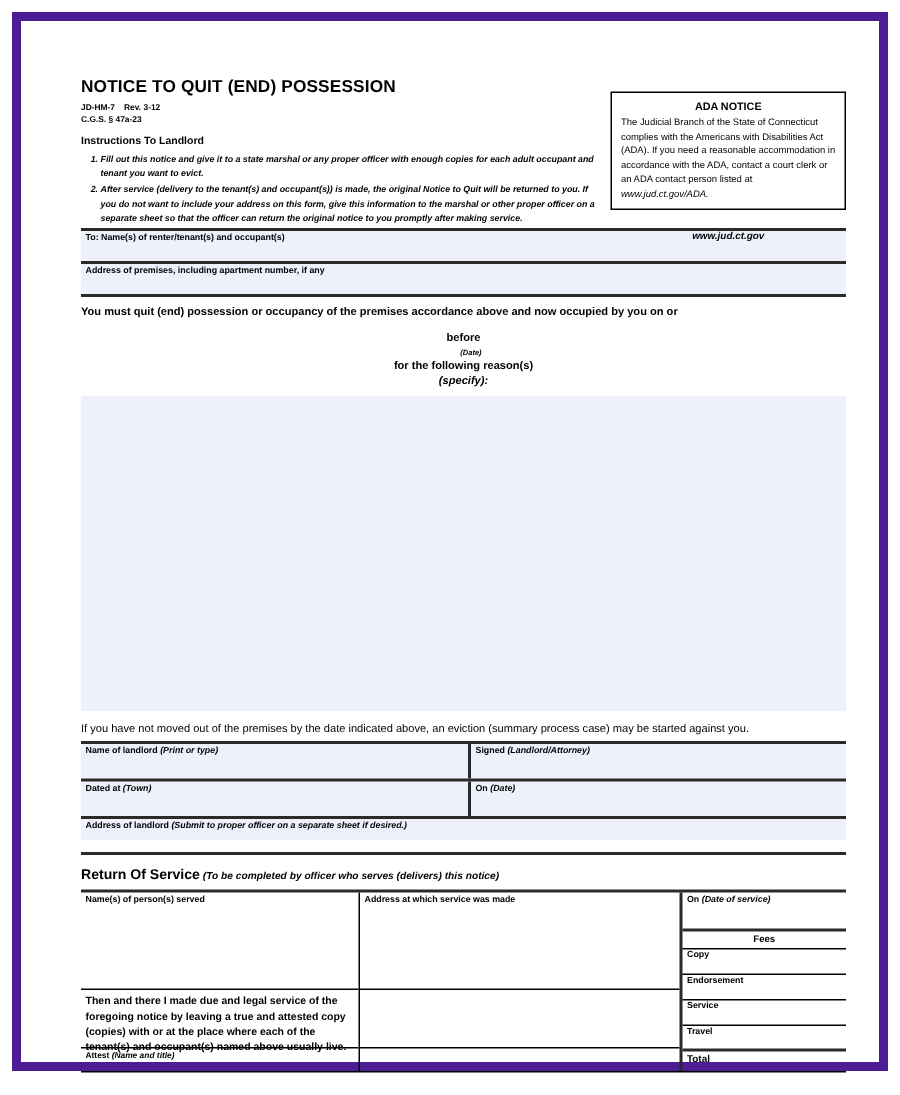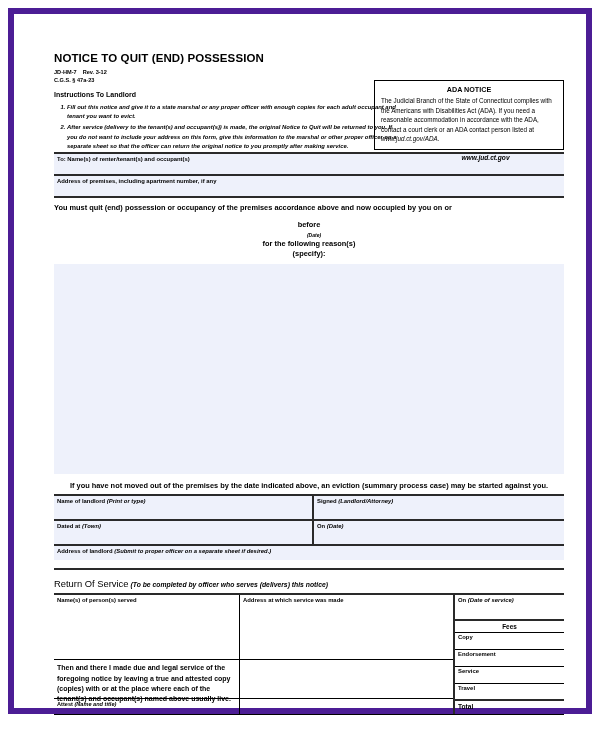--- a/index.html
+++ b/index.html
@@ -66,22 +66,22 @@
     font-weight: bold;
     line-height: 1.62;
     width: 330px;
   }
   ol.instructions li { margin-bottom: 1px; }
 
   
   .ada-box {
     position: absolute;
     right: 0;
-    top: 28px;
-    width: 190px;
+    top: 9px;
+    width: 157px;
     border: 1px solid #000;
     box-sizing: border-box;
     padding: 4px 6px 5px 6px;
   }
   .ada-title {
     font-size: 7.2px;
     font-weight: bold;
     text-align: center;
     margin-bottom: 2px;
   }
@@ -141,37 +141,36 @@
     margin: 0 12px 0 22px;
     text-align: center;
   }
   .dateblank .ln { border-bottom: 1px solid #000; height: 11px; }
   .dateblank .cap {
     font-size: 5px;
     font-style: italic;
     font-weight: bold;
     padding-top: 0.5px;
   }
-  .reason-italic { padding-bottom: 1px; }
+  .reason-italic { font-style: italic; padding-bottom: 1px; }
 
   
   .reason-box {
     margin-top: 5px;
     height: 210px;
     background: #eef1fb;
   }
 
   
   .warning {
     font-size: 7.4px;
-    font-weight: bold;
+    font-weight: normal;
     line-height: 1.45;
     padding-top: 7px;
     padding-bottom: 3px;
-    text-align: center;
   }
 
   
   .sig-grid { width: 100%; }
   .sig-row {
     display: flex;
     border-top: 2px solid #2a2a2a;
     background: #eef1fb;
     height: 25px;
     box-sizing: border-box;
@@ -199,21 +198,21 @@
 
   
   .ros-head-wrap {
     border-top: 2px solid #2a2a2a;
     margin-top: 8px;
     padding-top: 3px;
     padding-bottom: 2px;
   }
   .ros-title {
     font-size: 9.4px;
-    font-weight: normal;
+    font-weight: bold;
     display: inline;
   }
   .ros-sub {
     font-size: 6.8px;
     font-style: italic;
     font-weight: bold;
     display: inline;
     padding-left: 2px;
   }
 

